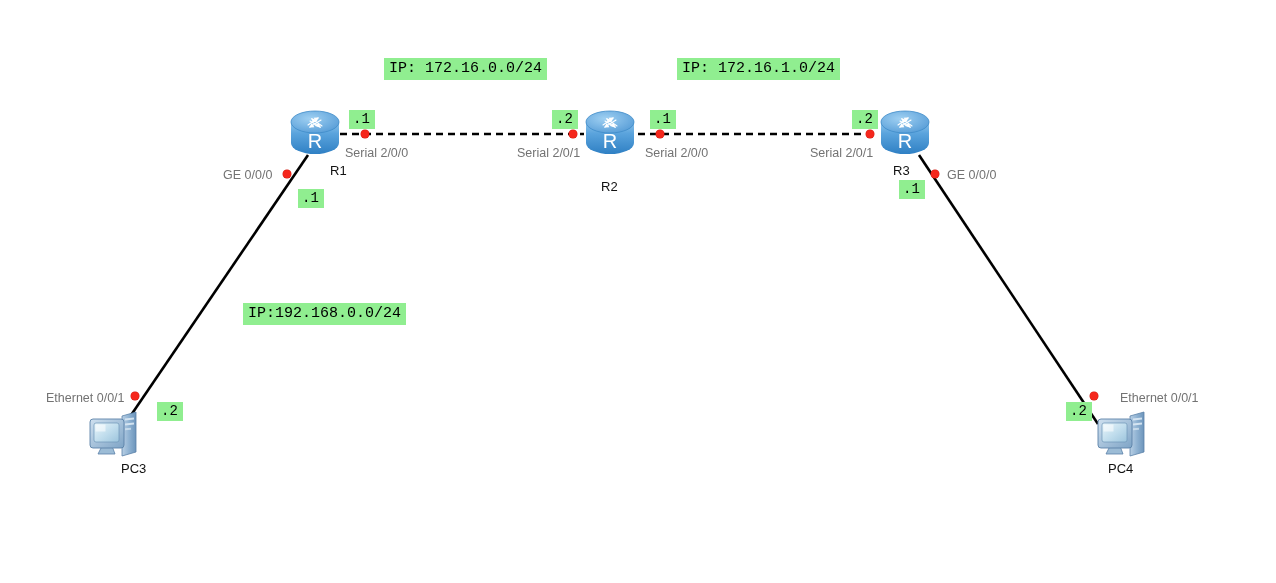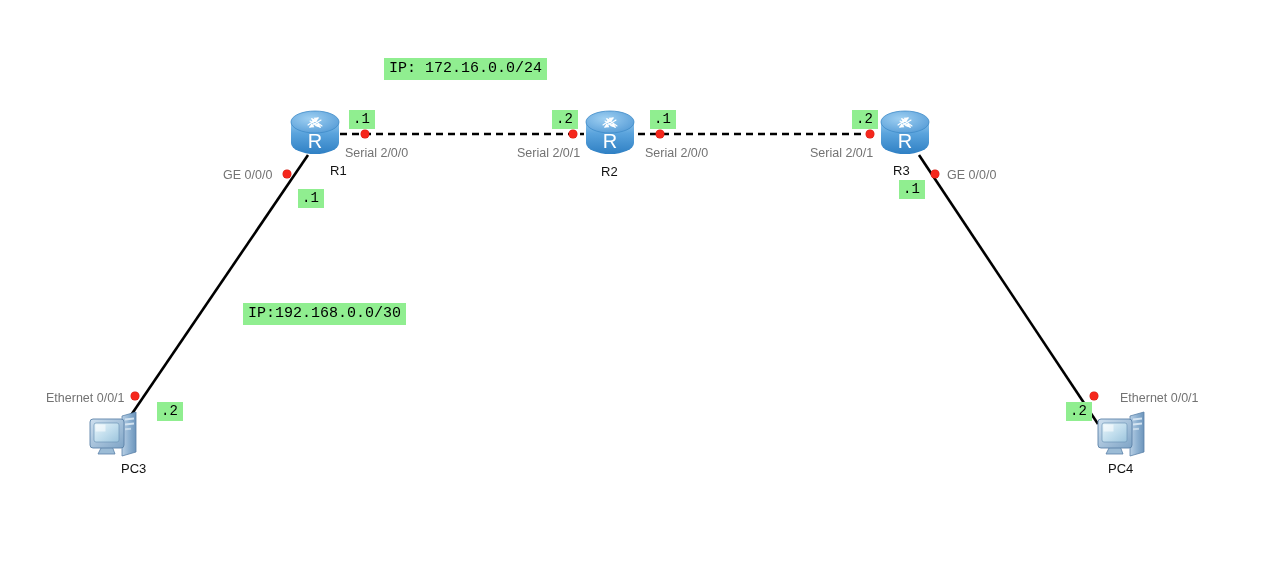--- a/index.html
+++ b/index.html
@@ -49,22 +49,23 @@
 
     <line x1="638" y1="134" x2="878" y2="134" stroke="#000000" stroke-width="2.6" stroke-dasharray="7 5"></line>
 
     <line x1="308" y1="155" x2="125" y2="424" stroke="#000000" stroke-width="2.6"></line>
 
     <line x1="919" y1="155" x2="1098" y2="424" stroke="#000000" stroke-width="2.6"></line>
   </svg>
 
   <div class="hl iplabel" style="left:384px;top:58px;">IP: 172.16.0.0/24</div>
 
-
-  <div class="hl iplabel" style="left:243px;top:303px;">IP:192.168.0.0/30</div>
+  <div class="hl iplabel" style="left:677px;top:58px;">IP: 172.16.1.0/24</div>
+
+  <div class="hl iplabel" style="left:243px;top:303px;">IP:192.168.0.0/24</div>
 
 
   <div class="node router" style="left:288px;top:109px;">
     <svg viewBox="0 0 54 48" xmlns="http://www.w3.org/2000/svg">
       <defs>
         <linearGradient id="rbody1" x1="0" y1="0" x2="0" y2="1">
           <stop offset="0" stop-color="#8fc4ea"></stop>
           <stop offset="0.35" stop-color="#5ba4dd"></stop>
           <stop offset="1" stop-color="#2f80c4"></stop>
         </linearGradient>
@@ -100,21 +101,21 @@
         <path d="M34 17 L24 10" fill="none"></path>
           <path d="M24 10 l1.6 3 l2.6 -1.6 z"></path>
         <path d="M22 12 L32 18" fill="none"></path>
           <path d="M32 18 l-1.6 -3 l-2.6 1.6 z"></path>
         <path d="M33 11 L22 18" fill="none"></path>
           <path d="M22 18 l3.4 -0.3 l-1.6 -2.6 z"></path>
       </g>
       <text x="27" y="39" text-anchor="middle" font-family="Liberation Sans, sans-serif" font-size="20" font-weight="400" fill="#ffffff">R</text>
     </svg>
   </div>
-  <div class="devname" style="left:601px;top:164px;">R2</div>
+  <div class="devname" style="left:601px;top:179px;">R2</div>
 
   <div class="node router" style="left:878px;top:109px;">
     <svg viewBox="0 0 54 48" xmlns="http://www.w3.org/2000/svg">
       <path d="M3 13 L3 34 A24 11 0 0 0 51 34 L51 13 Z" fill="url(#rbody1)"></path>
       <ellipse cx="27" cy="13" rx="24" ry="11" fill="url(#rtop1)" stroke="#3f8cc9" stroke-width="0.8"></ellipse>
       <g fill="#ffffff" stroke="#ffffff" stroke-width="1.1" stroke-linecap="round">
         <path d="M20 16 L30 9" fill="none"></path>
           <path d="M30 9 l-3.4 0.2 l1.5 2.6 z"></path>
         <path d="M34 17 L24 10" fill="none"></path>
           <path d="M24 10 l1.6 3 l2.6 -1.6 z"></path>

